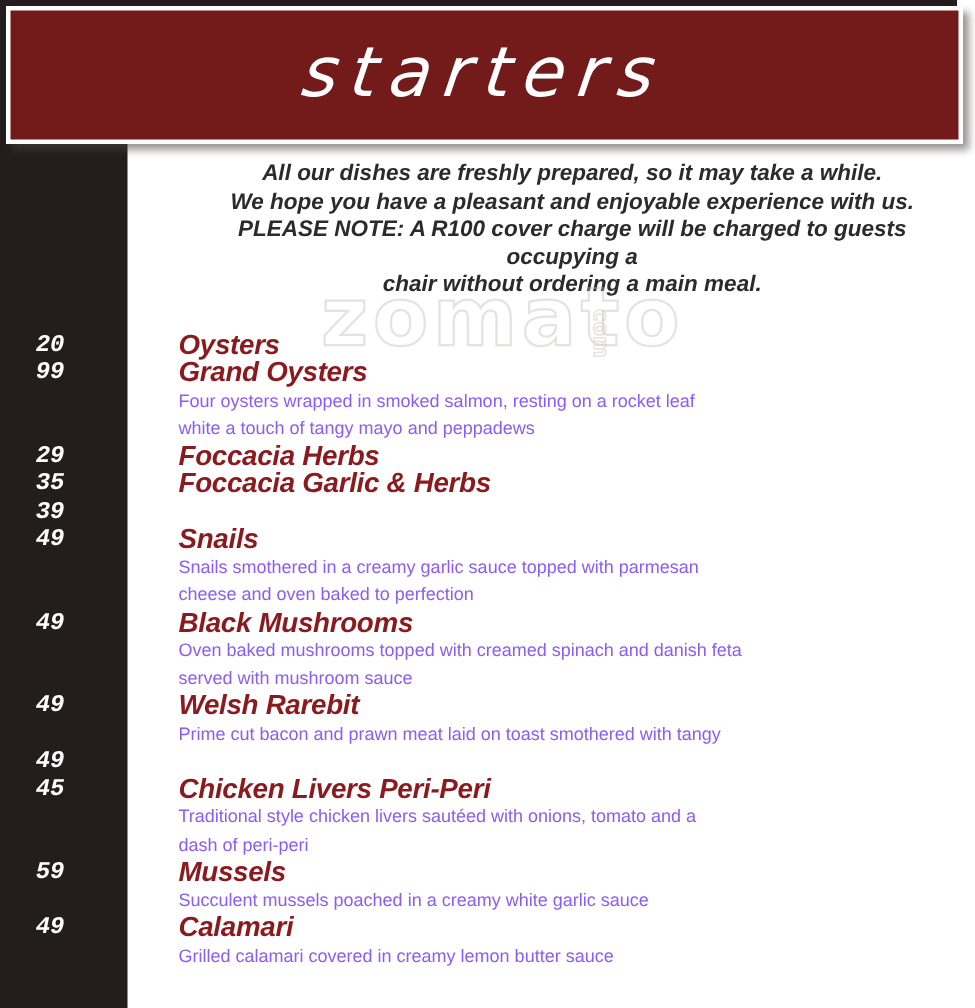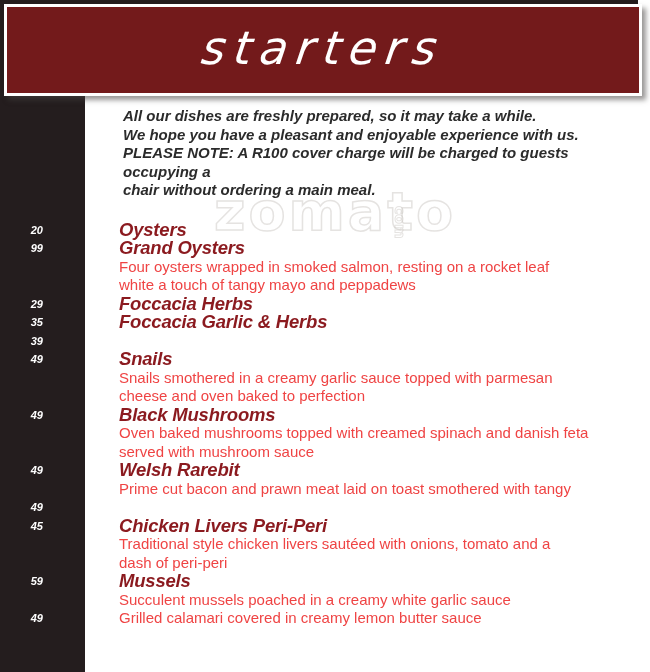--- a/index.html
+++ b/index.html
@@ -26,30 +26,30 @@
              font-family:"DejaVu Sans",sans-serif;font-weight:bold;font-size:54px;letter-spacing:3px;
              color:transparent;-webkit-text-stroke:1.5px rgba(192,188,184,0.42);}
   .watermark-com{position:absolute;left:408px;top:206px;z-index:4;pointer-events:none;
              font-family:"DejaVu Sans",sans-serif;font-weight:bold;font-size:14px;
              color:transparent;-webkit-text-stroke:1px rgba(192,188,184,0.42);
              transform:rotate(90deg);transform-origin:left top;}
 
   .content{position:absolute;left:0;top:107px;width:650px;z-index:3;}
 
   .intro{margin-left:123px;margin-right:10px;}
-  .intro-line{font-size:15px;font-weight:bold;font-style:italic;color:#2b2b2b;line-height:18.5px;}
+  .intro-line{font-size:15px;font-weight:bold;font-style:italic;color:#2b2b2b;line-height:18.5px;text-align:center;}
 
   .menu{margin-top:21px;}
   .item{display:flex;align-items:flex-start;}
   .price{flex:none;width:43px;text-align:right;color:#ffffff;
-         font-size:11px;font-weight:bold;font-style:italic;line-height:18.6px;}
+         font-size:16px;font-weight:bold;font-style:italic;line-height:18.6px;font-family:Liberation Mono, monospace;}
   .item-body{margin-left:76px;margin-right:4px;}
   .item-name{color:#8b1a1f;font-size:18.5px;font-weight:bold;font-style:italic;
              line-height:18.6px;letter-spacing:-0.2px;}
-  .desc-line{color:#ef4444;font-size:15px;line-height:18.4px;}
+  .desc-line{color:#8b5cf6;font-size:12px;line-height:18.4px;}
 </style>
 </head>
 <body>
 
 <div class="page">
 
   <div class="col-black"></div>
   <div class="banner-back"></div>
 
   <div class="banner">
@@ -144,19 +144,20 @@
     <div class="price">59</div>
     <div class="item-body">
       <div class="item-name">Mussels</div>
     <div class="desc-line">Succulent mussels poached in a creamy white garlic sauce</div>
           </div>
   </div>
 
   <div class="item">
     <div class="price">49</div>
     <div class="item-body">
+      <div class="item-name">Calamari</div>
     <div class="desc-line">Grilled calamari covered in creamy lemon butter sauce</div>
           </div>
   </div>
 </div>
   </div>
 
 </div>
 
 </body></html>

